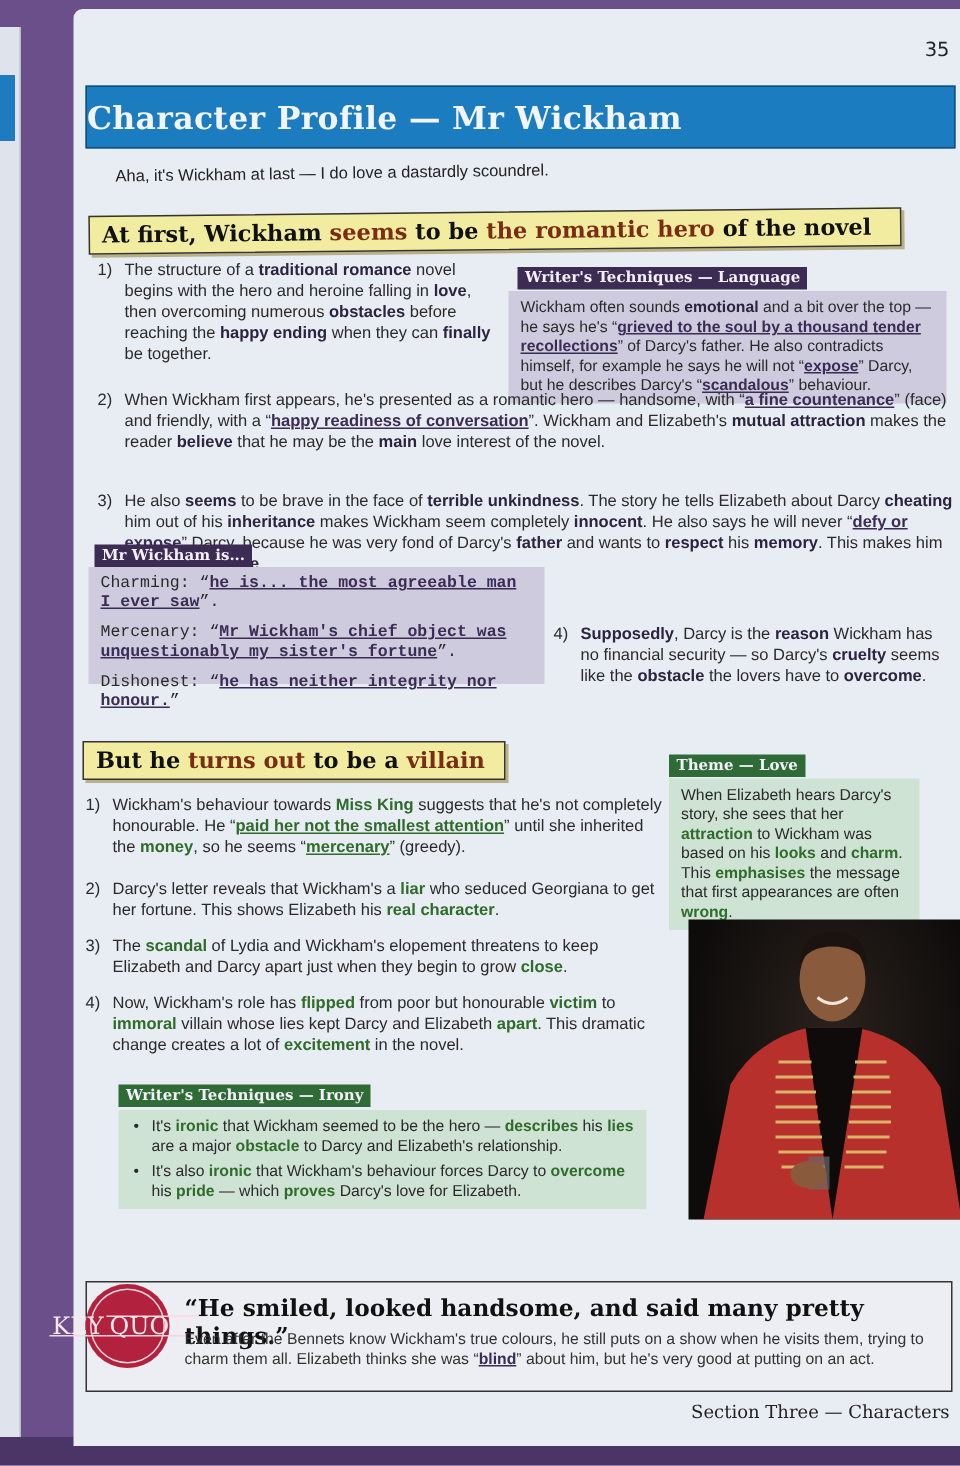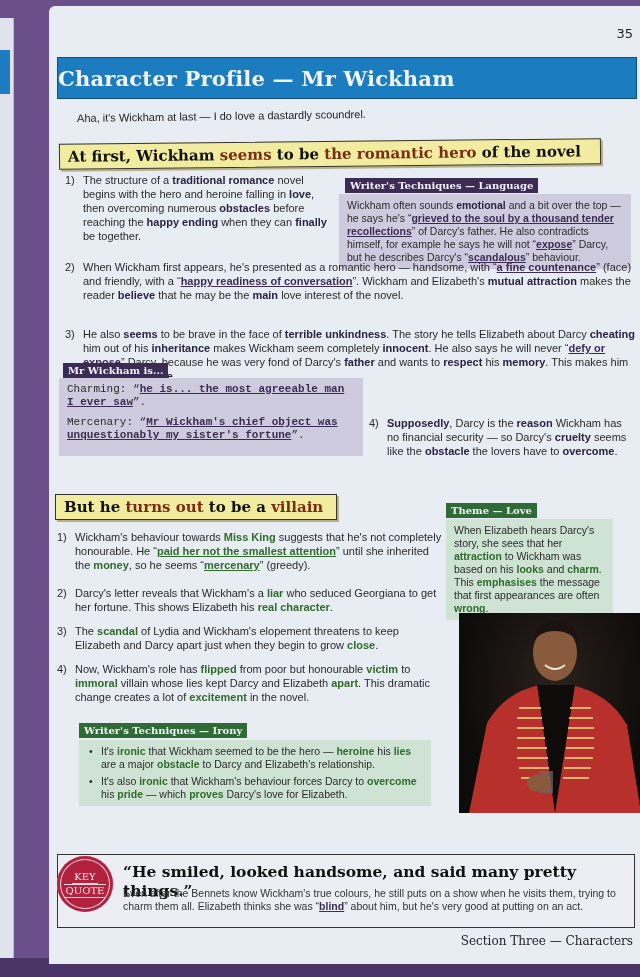--- a/index.html
+++ b/index.html
@@ -87,22 +87,22 @@
     position: absolute; left: 605px; top: 690px; font-size: 6px; color: #333;
     transform: rotate(-90deg); transform-origin: left top; white-space: nowrap;
   }
   .key-box {
     position: absolute; left: 8px; top: 848px; width: 578px; height: 74px;
     border: 1px solid #333; background: #eceef3;
   }
   .key-badge {
     position: absolute; left: 8px; top: 850px; width: 56px; height: 56px;
     border-radius: 50%; background: #b2213d;
-    display: flex; flex-direction: column; align-items: center; justify-content: center;
-    color: #f6e8ec; font-family: "DejaVu Serif", serif; font-size: 10px; line-height: 12px;
+    display: flex; flex-direction: row; align-items: center; justify-content: center;
+    color: #f6e8ec; font-family: "DejaVu Serif", serif; font-size: 16px; line-height: 12px;
     box-shadow: inset 0 0 0 3px #b2213d, inset 0 0 0 4px #f2d7de;
   }
   .key-badge span { border-top: 1px solid #f2d7de; border-bottom: 1px solid #f2d7de; padding: 0 2px; }
   .key-quote {
     position: absolute; left: 74px; top: 856px;
     font-family: "DejaVu Serif", serif; font-weight: bold; font-size: 15.5px; color: #111;
   }
   .key-text {
     position: absolute; left: 74px; top: 881px; width: 510px;
     font-size: 10.5px; line-height: 13px; color: #333;
@@ -154,20 +154,23 @@
   </div>
 
   <div class="box-label purple-label" style="left:14px; top:357px;">Mr Wickham is...</div>
   <div class="box purple-box" style="left:10px; top:372px; width:304px; height:78px; font-size:11px;">
     <div class="quote-row">
       <span>Charming:</span> “<u>he is... the most agreeable man I ever saw</u><span>”.</span>
     </div>
     <div class="quote-row">
       <span>Mercenary:</span> “<u>Mr Wickham's chief object was unquestionably my sister's fortune</u><span>”.</span>
     </div>
+    <div class="quote-row">
+      <span>Dishonest:</span> “<u>he has neither integrity nor honour.</u><span>”</span>
+    </div>
   </div>
 
   <div class="para" style="left:338px; top:410px; width:250px;">
     <span class="n">4)</span>
     <span class="rich"><b>Supposedly</b><span>, Darcy is the </span><b>reason</b><span> Wickham has no financial security — so Darcy's </span><b>cruelty</b><span> seems like the </span><b>obstacle</b><span> the lovers have to </span><b>overcome</b><span>.</span></span>
   </div>
 
   <div class="section-head sh2">
     <span>But he </span><span class="hl">turns out</span><span> to be a </span><span class="hl">villain</span>
   </div>
@@ -191,21 +194,21 @@
 
   <div class="box-label green-label" style="left:397px; top:497px;">Theme — Love</div>
   <div class="box green-box g" style="left:397px; top:513px; width:167px;">
     <span class="rich"><span>When Elizabeth hears Darcy's story, she sees that her </span><b>attraction</b><span> to Wickham was based on his </span><b>looks</b><span> and </span><b>charm</b><span>. This </span><b>emphasises</b><span> the message that first appearances are often </span><b>wrong</b><span>.</span></span>
   </div>
 
   <div class="box-label green-label" style="left:30px; top:717px;">Writer's Techniques — Irony</div>
   <div class="box green-box g" style="left:30px; top:734px; width:352px; padding-left:22px;">
     <div style="position:relative; margin-bottom:4px;">
       <span style="position:absolute; left:-12px;">•</span>
-      <span class="rich"><span>It's </span><b>ironic</b><span> that Wickham seemed to be the hero — </span><b>heroine</b><span> his </span><b>lies</b><span> are a major </span><b>obstacle</b><span> to Darcy and Elizabeth's relationship.</span></span>
+      <span class="rich"><span>It's </span><b>ironic</b><span> that Wickham seemed to be the hero — </span><b>describes</b><span> his </span><b>lies</b><span> are a major </span><b>obstacle</b><span> to Darcy and Elizabeth's relationship.</span></span>
     </div>
     <div style="position:relative;">
       <span style="position:absolute; left:-12px;">•</span>
       <span class="rich"><span>It's also </span><b>ironic</b><span> that Wickham's behaviour forces Darcy to </span><b>overcome</b><span> his </span><b>pride</b><span> — which </span><b>proves</b><span> Darcy's love for Elizabeth.</span></span>
     </div>
   </div>
 
   <div class="photo">
     <svg width="193" height="200" viewBox="0 0 193 200">
       <path d="M10 200 L28 110 Q45 80 80 72 L112 72 Q150 80 168 112 L182 200 Z" fill="#b8302b"></path>

